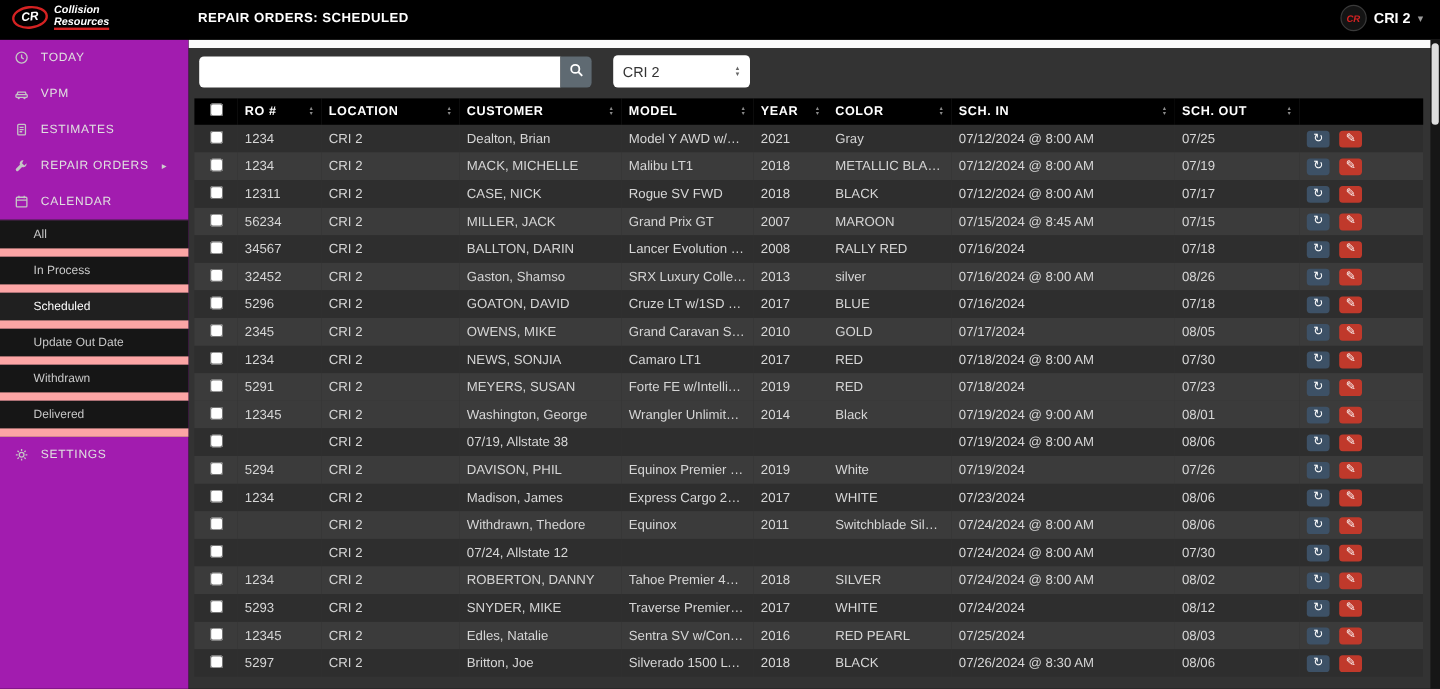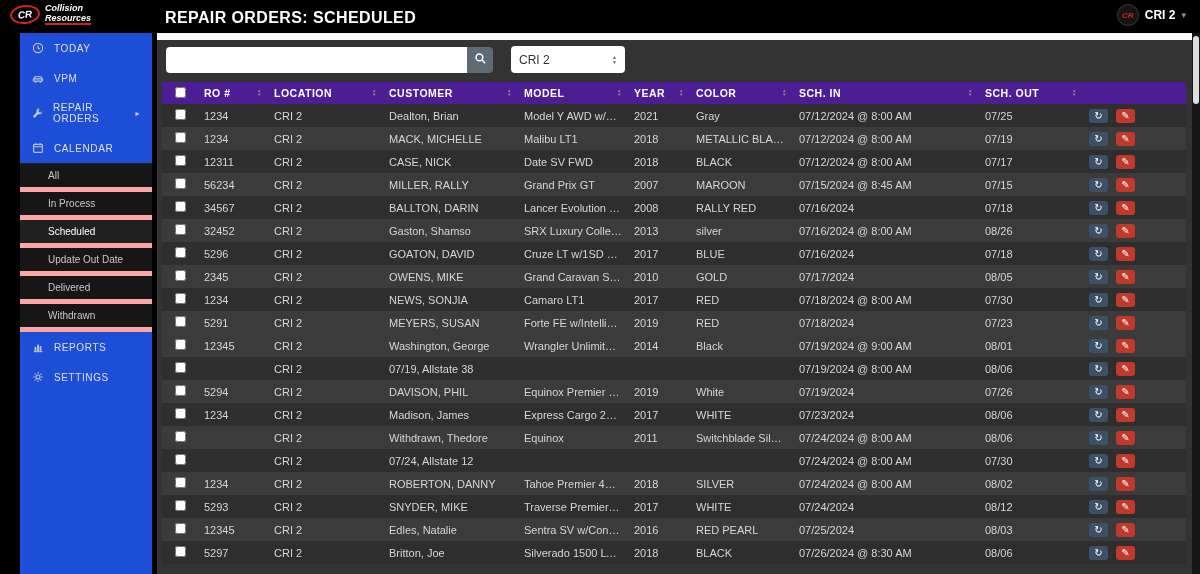--- a/index.html
+++ b/index.html
@@ -6,56 +6,56 @@
   html,body { width:1200px; height:574px; overflow:hidden; background:#000; font-family:"Liberation Sans", sans-serif; }
 
   
   .topbar { position:absolute; top:0; left:0; width:1200px; height:33px; background:#000; z-index:30; }
   .brand { position:absolute; left:10px; top:3px; display:flex; align-items:center; gap:5px; }
   .brand-oval { width:30px; height:19px; border:2px solid #d42222; border-radius:50%; color:#fff;
     font-size:10px; font-weight:bold; font-style:italic; display:flex; align-items:center; justify-content:center;
     transform:rotate(-6deg); }
   .brand-text { color:#fff; font-size:9px; font-weight:bold; font-style:italic; line-height:10px; }
   .brand-text .u { border-bottom:2px solid #d42222; }
-  .page-title { position:absolute; left:165px; top:9px; color:#fff; font-size:16px; font-weight:bold; letter-spacing:.4px; }
+  .page-title { position:absolute; left:165px; top:9px; color:#fff; font-size:11px; font-weight:bold; letter-spacing:.4px; }
   .account { position:absolute; right:14px; top:4px; display:flex; align-items:center; gap:6px; cursor:pointer; }
   .account-badge { width:22px; height:22px; border-radius:50%; background:#141414; border:1px solid #3a3a3a;
     color:#d42222; font-size:8px; font-weight:bold; font-style:italic; display:flex; align-items:center; justify-content:center; }
   .account-label { color:#fff; font-size:12px; font-weight:bold; }
   .caret { color:#9a9a9a; font-size:9px; }
 
   
-  .sidebar { position:absolute; top:33px; left:0; width:132px; bottom:0; background:#1d4ed8; z-index:20;margin-left:20px; }
+  .sidebar { position:absolute; top:33px; left:0; width:157px; bottom:0; background:#a21caf; z-index:20; }
   .nav-item { display:flex; align-items:center; gap:9px; padding:9px 12px; color:#e0e0e0; font-size:10px;
     letter-spacing:.6px; cursor:pointer; }
   .nav-icon { width:13px; height:12px; display:inline-flex; }
   .nav-icon svg { width:12px; height:12px; }
   .nav-arrow { color:#cfcfcf; font-size:8px; margin-left:2px; }
   .submenu { border-top:1px solid #222; }
   .subitem { padding:6px 12px 6px 28px; font-size:10px; color:#c8c8c8; background:#161616;
-    border-bottom:5px solid #fca5a5; cursor:pointer; }
+    border-bottom:7px solid #fca5a5; cursor:pointer; }
   .subitem.active { background:#202020; color:#fff; }
 
   
   .main { position:absolute; top:33px; left:157px; width:1043px; bottom:0; background:#333; overflow:hidden; }
   .top-strip { height:7px; background:#fafafa; }
   .controls { display:flex; align-items:center; gap:18px; padding:6px 0 9px 9px; }
   .search-group { display:flex; }
   .search-input { width:301px; height:26px; border:none; outline:none; background:#fff;
     border-radius:4px 0 0 4px; padding:0 8px; font-size:12px; color:#222; font-family:"Liberation Sans", sans-serif; }
   .search-btn { width:26px; height:26px; border:none; background:#5f6a72; border-radius:0 4px 4px 0;
     display:flex; align-items:center; justify-content:center; cursor:pointer; }
   .select-box { width:114px; height:27px; background:#fff; border-radius:4px; display:flex; align-items:center;
     justify-content:space-between; padding:0 8px; font-size:12px; color:#333; cursor:pointer; }
   .updown { display:flex; flex-direction:column; line-height:5px; font-size:5px; color:#666; }
 
   
   .table-wrap { margin:0 14px 0 5px; }
   table { width:100%; border-collapse:collapse; table-layout:fixed; }
-  thead th { background:#4c1d95; color:#fff; font-size:10.5px; font-weight:bold; letter-spacing:.5px;
+  thead th { background:#000000; color:#fff; font-size:10.5px; font-weight:bold; letter-spacing:.5px;
     height:22px; padding:0 6px; text-align:left; }
   .th-inner { display:flex; align-items:center; justify-content:space-between; }
   .sort { display:flex; flex-direction:column; line-height:4.5px; font-size:4.5px; color:#8a8a8a; cursor:pointer; }
   .sort i { font-style:normal; }
   tbody td { height:23px; padding:0 6px; font-size:11px; color:#d6d6d6; white-space:nowrap;
     overflow:hidden; text-overflow:ellipsis; background:#2e2e2e; }
   tbody tr.alt td { background:#3b3b3b; }
   input[type="checkbox"] { width:11px; height:11px; cursor:pointer; }
   .c-check { text-align:center; }
   .row-btn { width:19px; height:14px; border:none; border-radius:3px; color:#fff; font-size:10px;
@@ -103,20 +103,29 @@
           <path d="M2 7.2 2.9 4.8h6.2L10 7.2"></path>
           <rect x="1.3" y="6.9" width="9.4" height="2.2" rx=".6"></rect>
           <circle cx="3.6" cy="9.8" r=".9" fill="#c5c5c5" stroke="none"></circle>
           <circle cx="8.4" cy="9.8" r=".9" fill="#c5c5c5" stroke="none"></circle>
         </svg>
     </span>
     <span class="nav-label">VPM</span>
   </div>
   <div class="nav-item">
     <span class="nav-icon">
+      <svg viewBox="0 0 12 12" fill="none" stroke="#c5c5c5" stroke-width="1.1">
+          <rect x="2.8" y="1.6" width="6.4" height="8.8" rx=".8"></rect>
+          <path d="M4.3 4.2h3.4M4.3 6h3.4M4.3 7.8h2.2"></path>
+        </svg>
+    </span>
+    <span class="nav-label">ESTIMATES</span>
+  </div>
+  <div class="nav-item">
+    <span class="nav-icon">
       <svg viewBox="0 0 12 12">
           <path d="M7.6 1.6a2.7 2.7 0 0 0-3 3.7L1.5 8.4a1.25 1.25 0 0 0 1.8 1.8l3.1-3.1a2.7 2.7 0 0 0 3.7-3L8.3 5.9 6.4 4z" fill="#c5c5c5"></path>
         </svg>
     </span>
     <span class="nav-label">REPAIR ORDERS</span>
     <span class="nav-arrow">▸</span>
   </div>
   <div class="nav-item">
     <span class="nav-icon">
       <svg viewBox="0 0 12 12" fill="none" stroke="#c5c5c5" stroke-width="1.1">
@@ -125,35 +134,24 @@
         </svg>
     </span>
     <span class="nav-label">CALENDAR</span>
   </div>
 
   <div class="submenu">
     <div class="subitem">All</div>
     <div class="subitem">In Process</div>
     <div class="subitem active">Scheduled</div>
     <div class="subitem">Update Out Date</div>
+    <div class="subitem">Withdrawn</div>
     <div class="subitem">Delivered</div>
-    <div class="subitem">Withdrawn</div>
-  </div>
-
-  <div class="nav-item">
-    <span class="nav-icon">
-      <svg viewBox="0 0 12 12">
-          <path d="M1.5 10.7h9" stroke="#c5c5c5" stroke-width="1"></path>
-          <rect x="2.6" y="6" width="1.8" height="4.2" fill="#c5c5c5"></rect>
-          <rect x="5.1" y="3.6" width="1.8" height="6.6" fill="#c5c5c5"></rect>
-          <rect x="7.6" y="5" width="1.8" height="5.2" fill="#c5c5c5"></rect>
-        </svg>
-    </span>
-    <span class="nav-label">REPORTS</span>
-  </div>
+  </div>
+
   <div class="nav-item">
     <span class="nav-icon">
       <svg viewBox="0 0 12 12" fill="none" stroke="#c5c5c5" stroke-width="1.1">
           <circle cx="6" cy="6" r="2"></circle>
           <path d="M6 1.2v1.6M6 9.2v1.6M1.2 6h1.6M9.2 6h1.6M2.6 2.6l1.1 1.1M8.3 8.3l1.1 1.1M9.4 2.6 8.3 3.7M3.7 8.3 2.6 9.4"></path>
         </svg>
     </span>
     <span class="nav-label">SETTINGS</span>
   </div>
 </div>
@@ -319,41 +317,41 @@
               </button>
     </td>
   </tr>
           <tr>
     <td class="c-check">
       <input type="checkbox" style="">
     </td>
     <td>12311</td>
     <td>CRI 2</td>
     <td>CASE, NICK</td>
-    <td>Date SV FWD</td>
+    <td>Rogue SV FWD</td>
     <td>2018</td>
     <td>BLACK</td>
     <td>07/12/2024 @ 8:00 AM</td>
     <td>07/17</td>
     <td>
       <button class="row-btn btn-sync">
                 <span>↻</span>
               </button>
       <button class="row-btn btn-edit">
                 <span>✎</span>
               </button>
     </td>
   </tr>
           <tr class="alt">
     <td class="c-check">
       <input type="checkbox" style="">
     </td>
     <td>56234</td>
     <td>CRI 2</td>
-    <td>MILLER, RALLY</td>
+    <td>MILLER, JACK</td>
     <td>Grand Prix GT</td>
     <td>2007</td>
     <td>MAROON</td>
     <td>07/15/2024 @ 8:45 AM</td>
     <td>07/15</td>
     <td>
       <button class="row-btn btn-sync">
                 <span>↻</span>
               </button>
       <button class="row-btn btn-edit">

